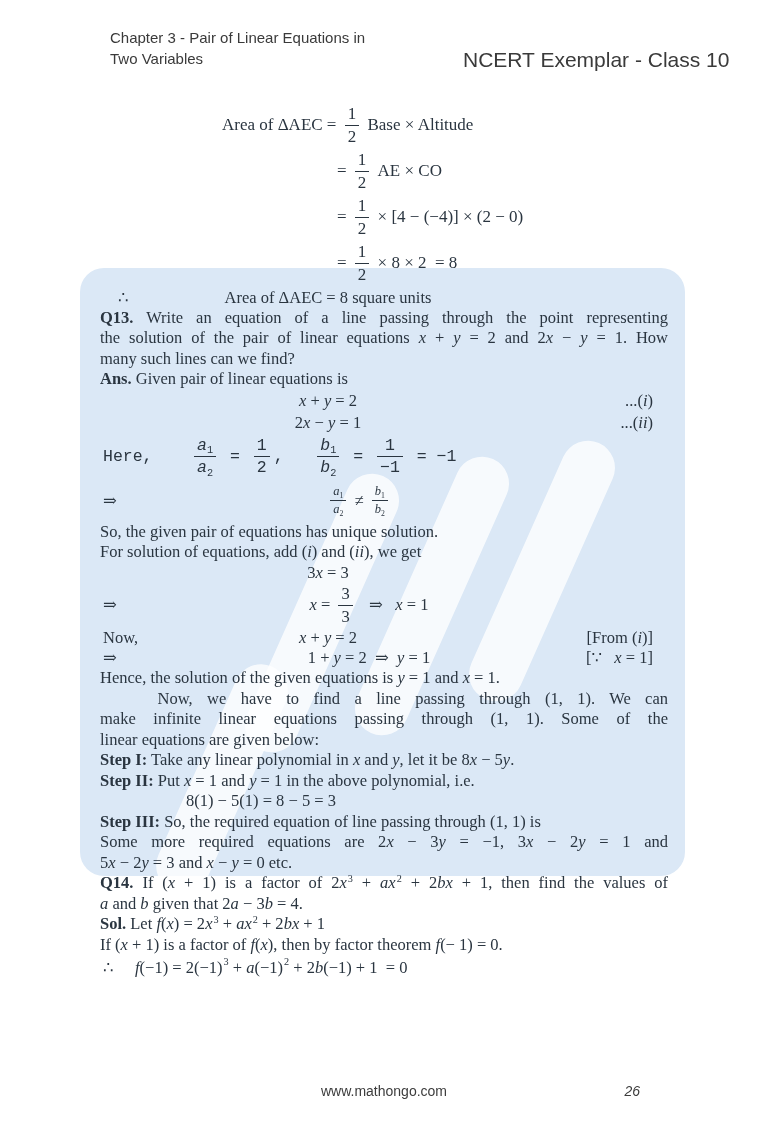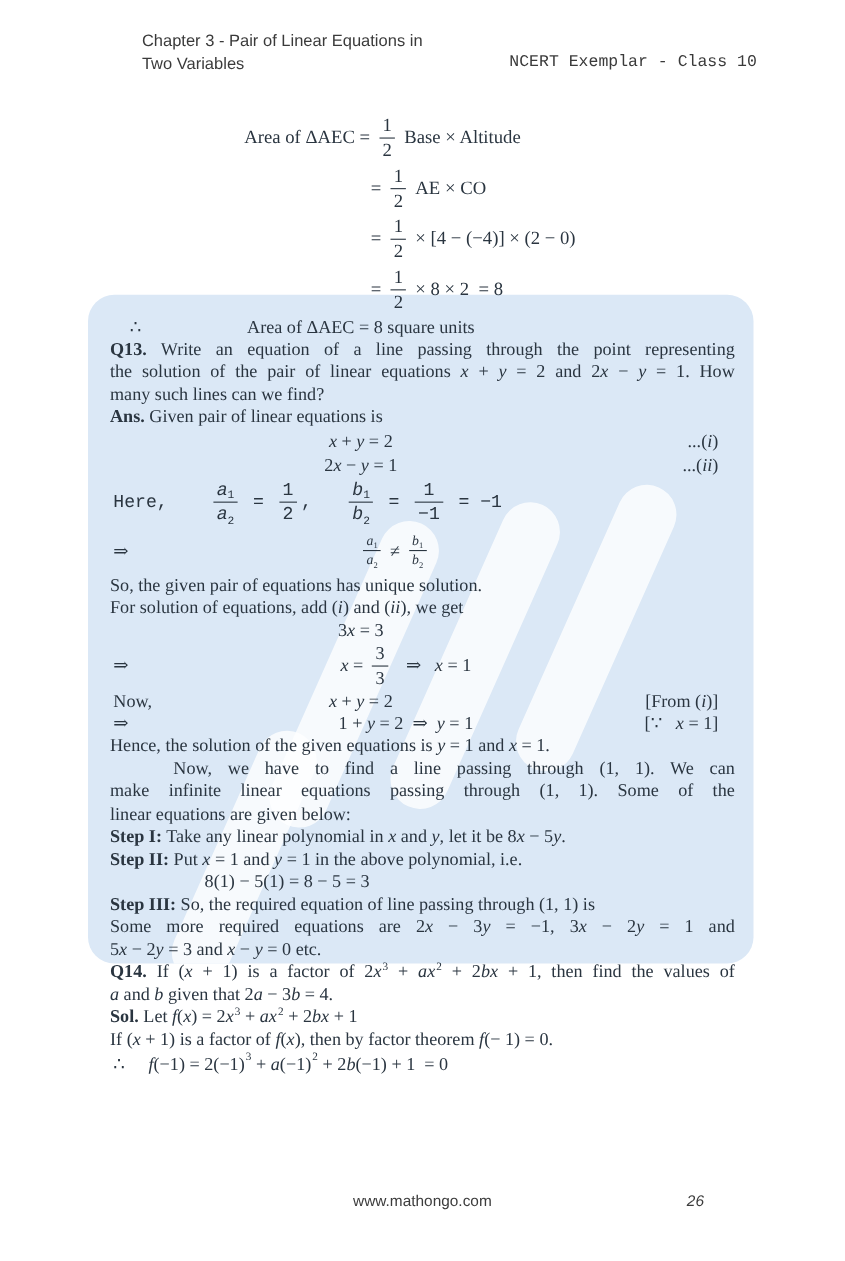--- a/index.html
+++ b/index.html
@@ -1,23 +1,23 @@
 <!DOCTYPE html>
 <html><head>
 <meta charset="utf-8">
 <style>
   html,body{margin:0;padding:0;background:#ffffff;}
   .page{position:relative;width:768px;height:1146px;background:#ffffff;overflow:hidden;
         font-family:"Liberation Serif","DejaVu Serif",serif;color:#2a3540;}
 
   
-  .hdr-l{position:absolute;top:27px;left:129px;font-family:"Liberation Sans","DejaVu Sans",sans-serif;
+  .hdr-l{position:absolute;top:27px;left:110px;font-family:"Liberation Sans","DejaVu Sans",sans-serif;
          font-size:15px;line-height:21px;color:#3a3a3a;}
-  .hdr-r{position:absolute;top:48px;left:463px;font-family:Liberation Mono, monospace;
-         font-size:15px;color:#3a3a3a;}
+  .hdr-r{position:absolute;top:48px;left:463px;font-family:Liberation Sans, sans-serif;
+         font-size:21px;color:#3a3a3a;}
   .ftr-url{position:absolute;top:1083px;left:0;width:768px;text-align:center;
            font-family:"Liberation Sans","DejaVu Sans",sans-serif;font-size:14px;color:#3c3c3c;}
   .ftr-pg{position:absolute;top:1083px;right:128px;
           font-family:"Liberation Sans","DejaVu Sans",sans-serif;font-size:14px;color:#3c3c3c;font-style:italic;}
 
   
   .box{position:absolute;left:80px;top:268px;width:605px;height:608px;background:#dbe8f6;
        border-radius:24px;overflow:hidden;z-index:1;}
   .wm{position:absolute;width:54px;background:rgba(255,255,255,0.78);border-radius:28px;transform:rotate(24deg);}
   .wm0{left:115px;top:388px;height:245px;}

